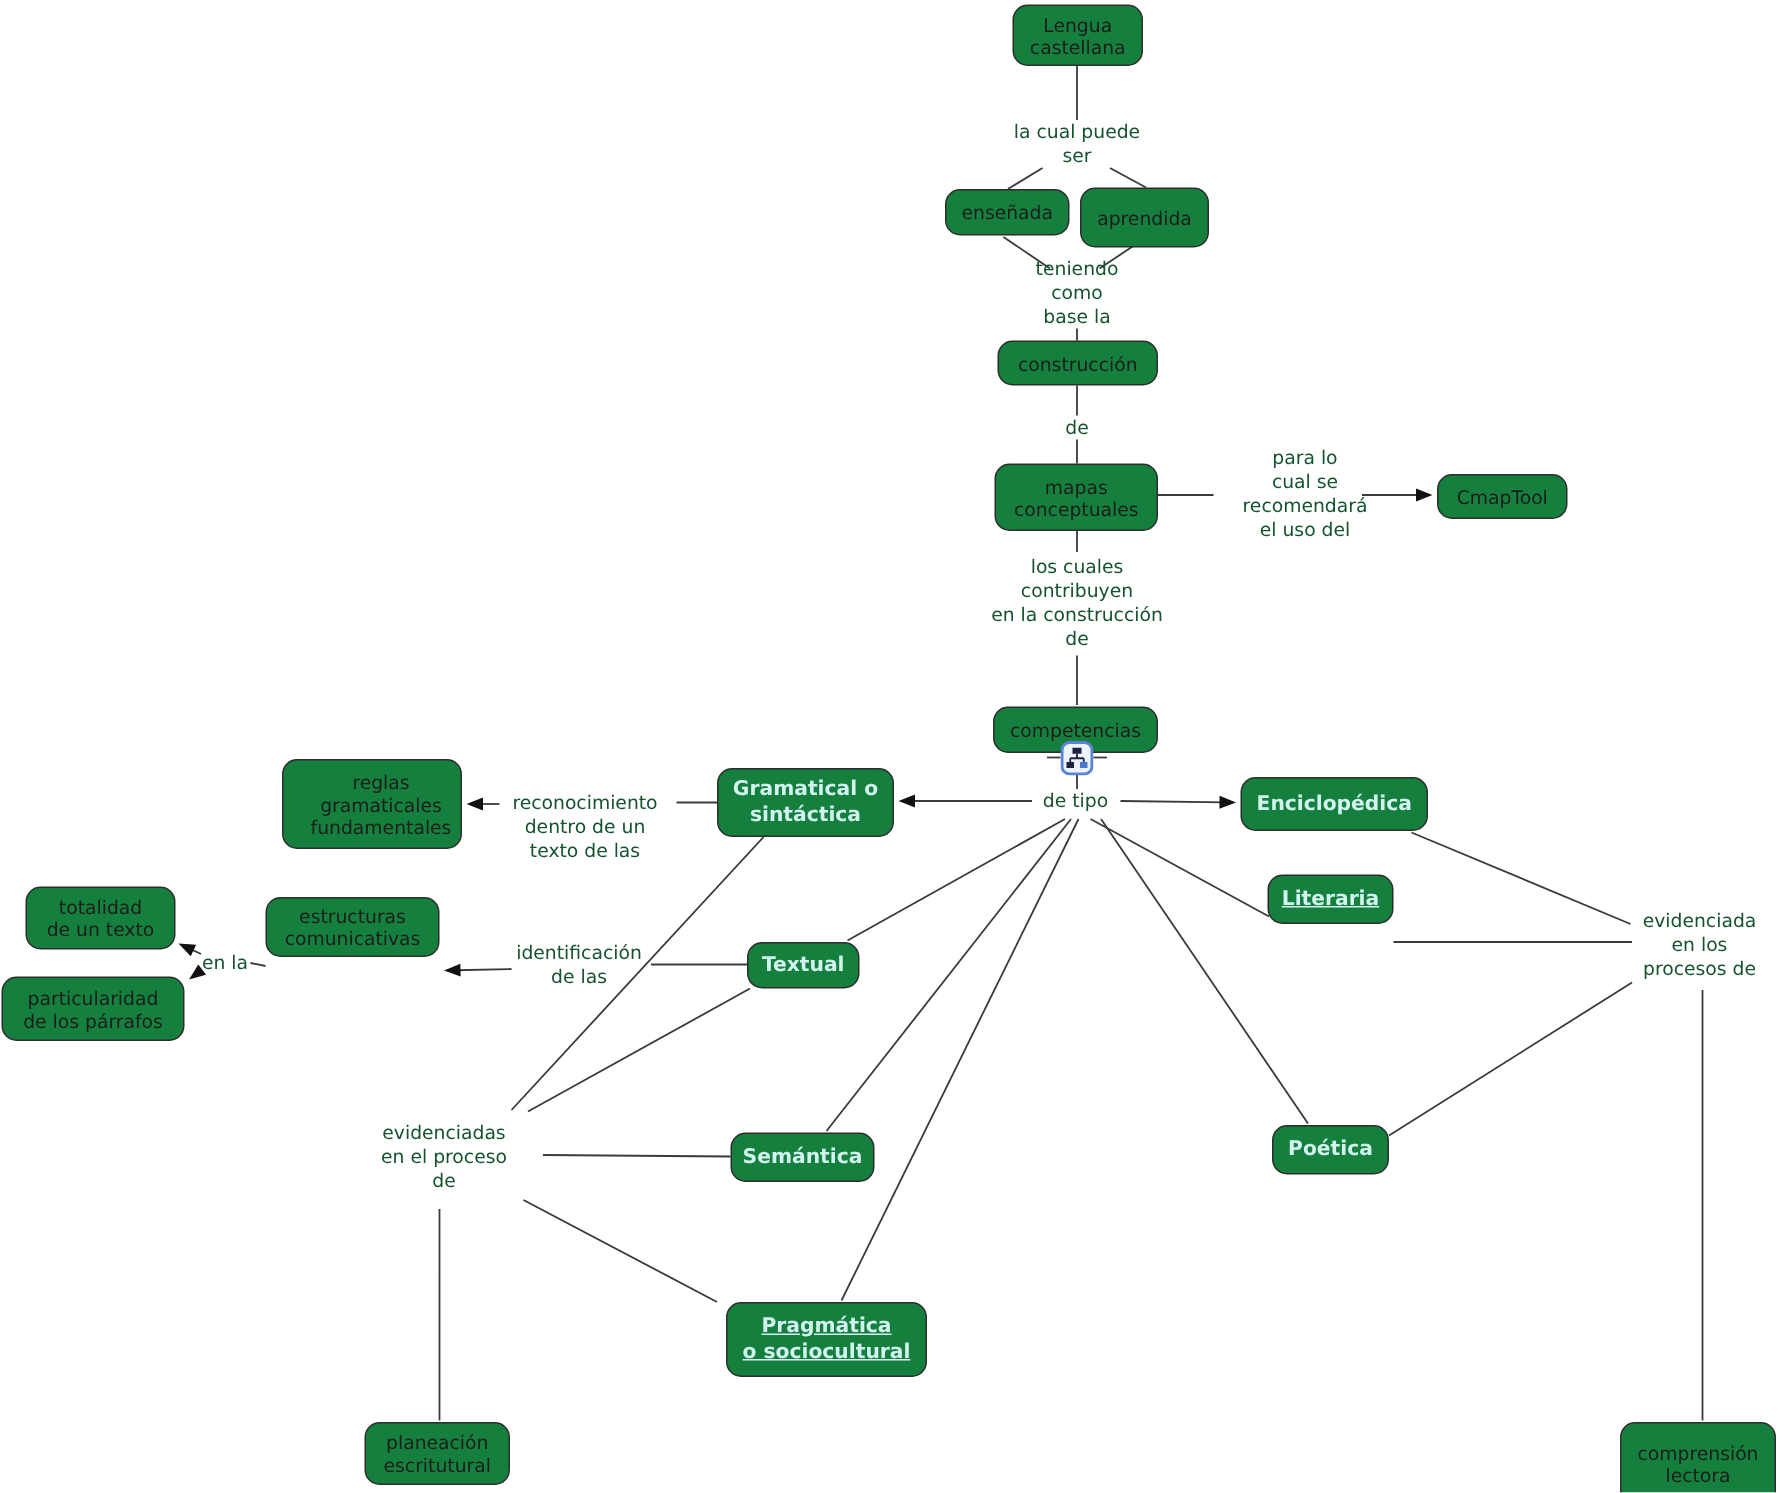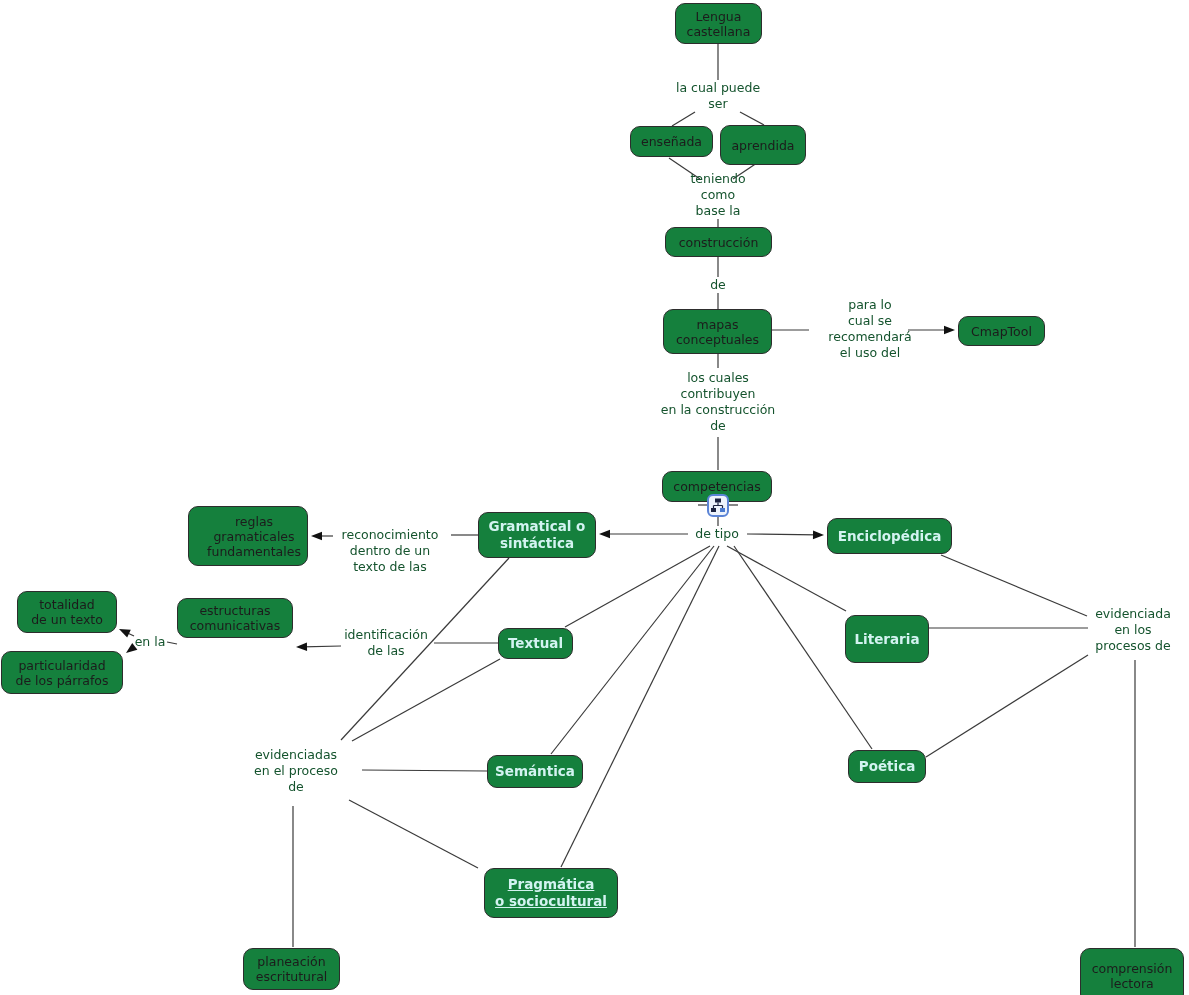--- a/index.html
+++ b/index.html
@@ -83,21 +83,21 @@
 conceptuales</div>
     <div class="box" style="left: 958px; top: 316px; width: 87px; height: 30px;">CmapTool</div>
     <div class="box" style="left: 662px; top: 471px; width: 110px; height: 31px;">competencias</div>
     <div class="box type" style="left: 478px; top: 512px; width: 118px; height: 46px;">Gramatical o
 sintáctica</div>
     <div class="box type" style="left: 827px; top: 518px; width: 125px; height: 36px;">Enciclopédica</div>
     <div class="box" style="left: 188px; top: 506px; width: 120px; height: 60px; padding-left: 16px;">reglas
 gramaticales
 fundamentales</div>
     <div class="box type" style="left: 498px; top: 628px; width: 75px; height: 31px;">Textual</div>
-    <div class="box type" style="left: 845px; top: 615px; width: 84px; height: 48px;">Literaria</div>
+    <div class="box type" style="left: 845px; top: 583px; width: 84px; height: 33px; text-decoration: underline;">Literaria</div>
     <div class="box" style="left: 17px; top: 591px; width: 100px; height: 42px;">totalidad
 de un texto</div>
     <div class="box" style="left: 177px; top: 598px; width: 116px; height: 40px;">estructuras
 comunicativas</div>
     <div class="box" style="left: 1px; top: 651px; width: 122px; height: 43px;">particularidad
 de los párrafos</div>
     <div class="box type" style="left: 487px; top: 755px; width: 96px; height: 33px;">Semántica</div>
     <div class="box type" style="left: 848px; top: 750px; width: 78px; height: 33px;">Poética</div>
     <div class="box type" style="left: 484px; top: 868px; width: 134px; height: 50px; text-decoration: underline;">Pragmática
 o sociocultural</div>

